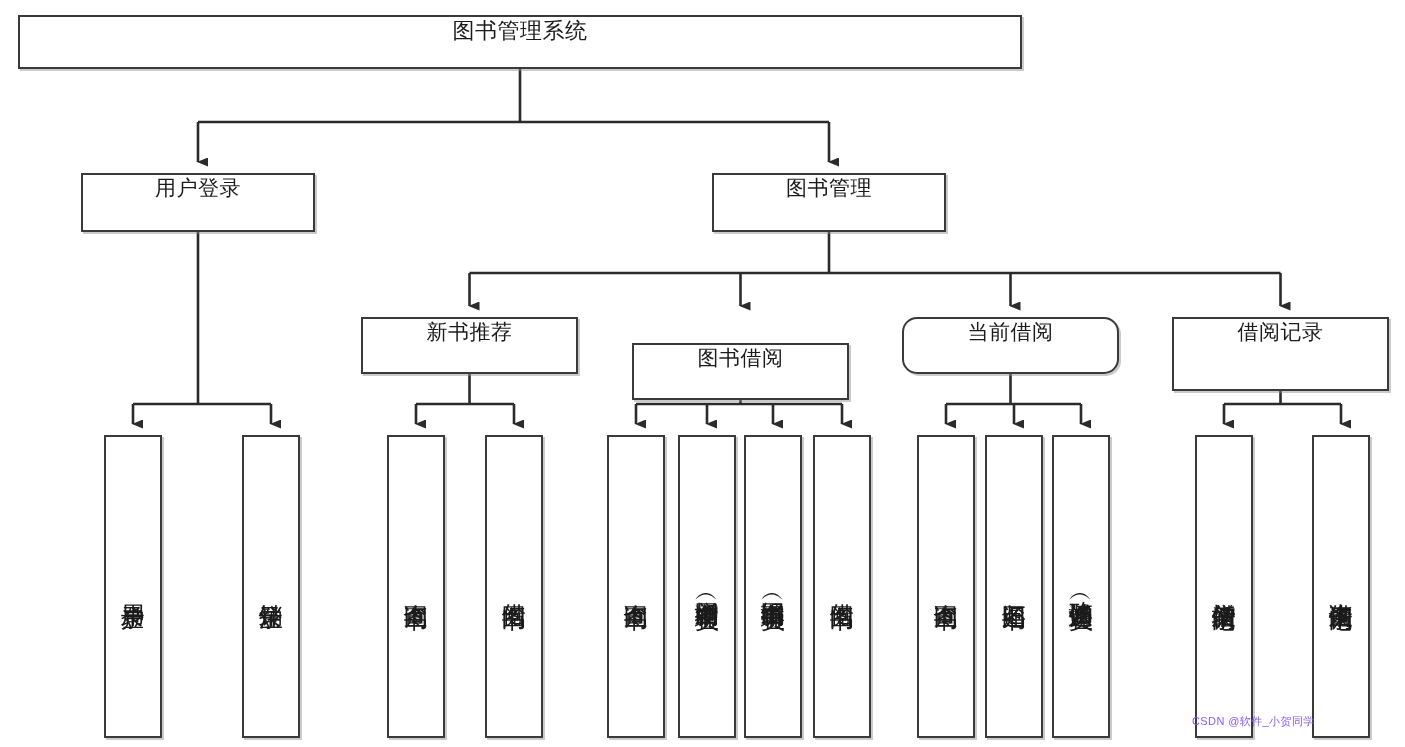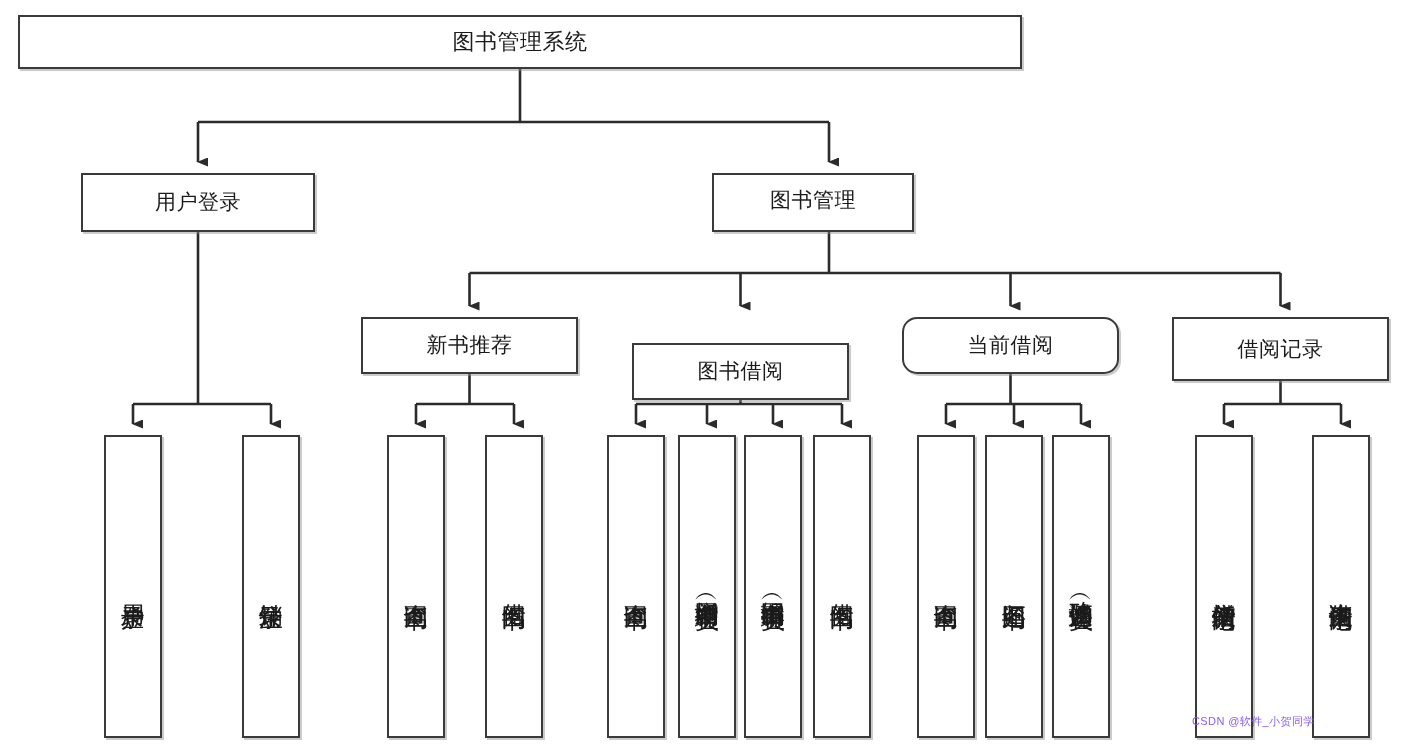--- a/index.html
+++ b/index.html
@@ -26,21 +26,21 @@
     height: 747px;
     pointer-events: none;
   }
   .node {
     position: absolute;
     box-sizing: border-box;
     background: #ffffff;
     border: 2px solid #3a3a3a;
     box-shadow: 2px 2px 0 rgba(140,140,140,0.45);
     display: flex;
-    align-items: center;
+    align-items: flex-start;
     justify-content: center;
     color: #1b1b1b;
     z-index: 2;
   }
   .node .node-label {
     display: block;
     text-align: center;
     line-height: 1.25;
   }
   
@@ -124,33 +124,33 @@
       </g>
   </svg>
 
   <div id="nodes-layer">
       <div class="node horizontal root" style="left: 18px; top: 15px; width: 1004px; height: 54px;">
         <span class="node-label">图书管理系统</span>
       </div>
       <div class="node horizontal" style="left: 81px; top: 173px; width: 234px; height: 59px;">
         <span class="node-label">用户登录</span>
       </div>
-      <div class="node horizontal" style="left: 712px; top: 173px; width: 202px; height: 59px; font-family: Liberation Mono, monospace;">
+      <div class="node horizontal" style="left: 712px; top: 173px; width: 234px; height: 59px;">
         <span class="node-label">图书管理</span>
       </div>
       <div class="node horizontal" style="left: 361px; top: 317px; width: 217px; height: 57px;">
         <span class="node-label">新书推荐</span>
       </div>
       <div class="node horizontal" style="left: 632px; top: 317px; width: 217px; height: 57px; margin-top: 26px;">
         <span class="node-label">图书借阅</span>
       </div>
       <div class="node horizontal" style="left: 902px; top: 317px; width: 217px; height: 57px; border-radius: 15px;">
         <span class="node-label">当前借阅</span>
       </div>
-      <div class="node horizontal" style="left: 1172px; top: 317px; width: 217px; height: 64px;">
+      <div class="node horizontal" style="left: 1172px; top: 317px; width: 217px; height: 74px;">
         <span class="node-label">借阅记录</span>
       </div>
       <div class="node vertical" style="left: 104px; top: 435px; width: 58px; height: 303px;">
         <span class="node-label">用户登录</span>
       </div>
       <div class="node vertical" style="left: 242px; top: 435px; width: 58px; height: 303px;">
         <span class="node-label">注销登录</span>
       </div>
       <div class="node vertical" style="left: 387px; top: 435px; width: 58px; height: 303px;">
         <span class="node-label">查询图书</span>

